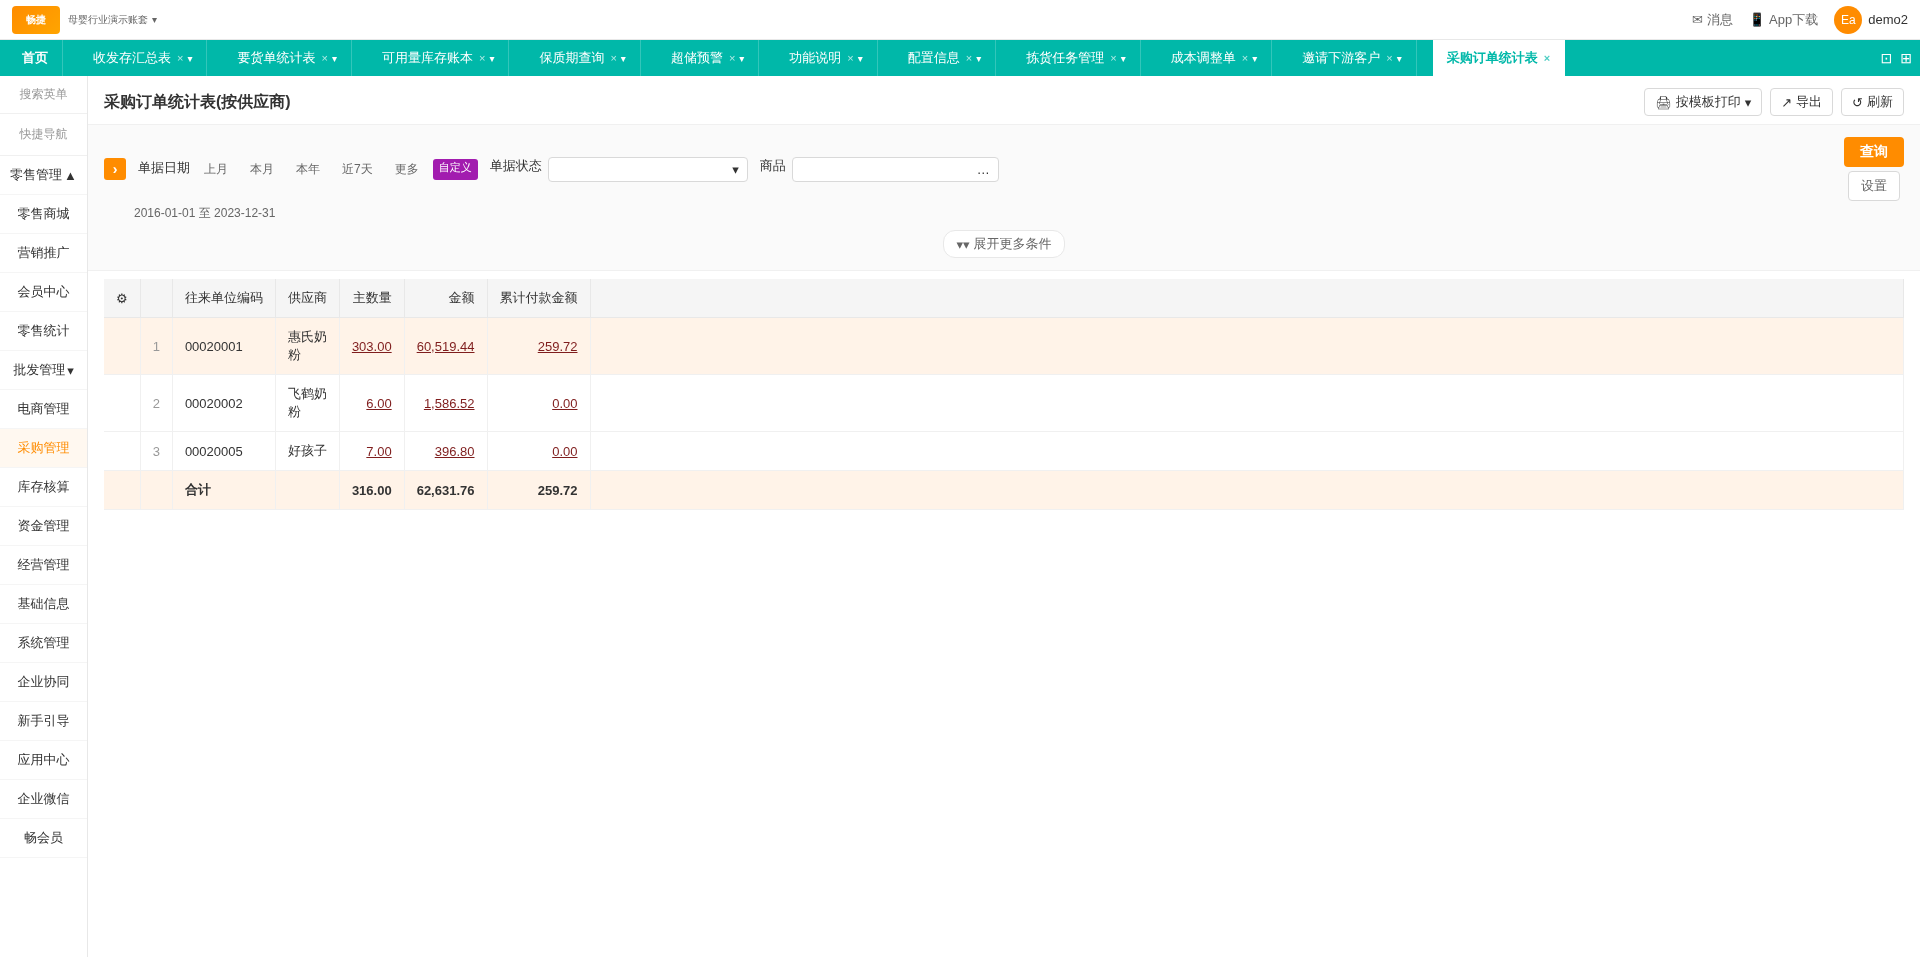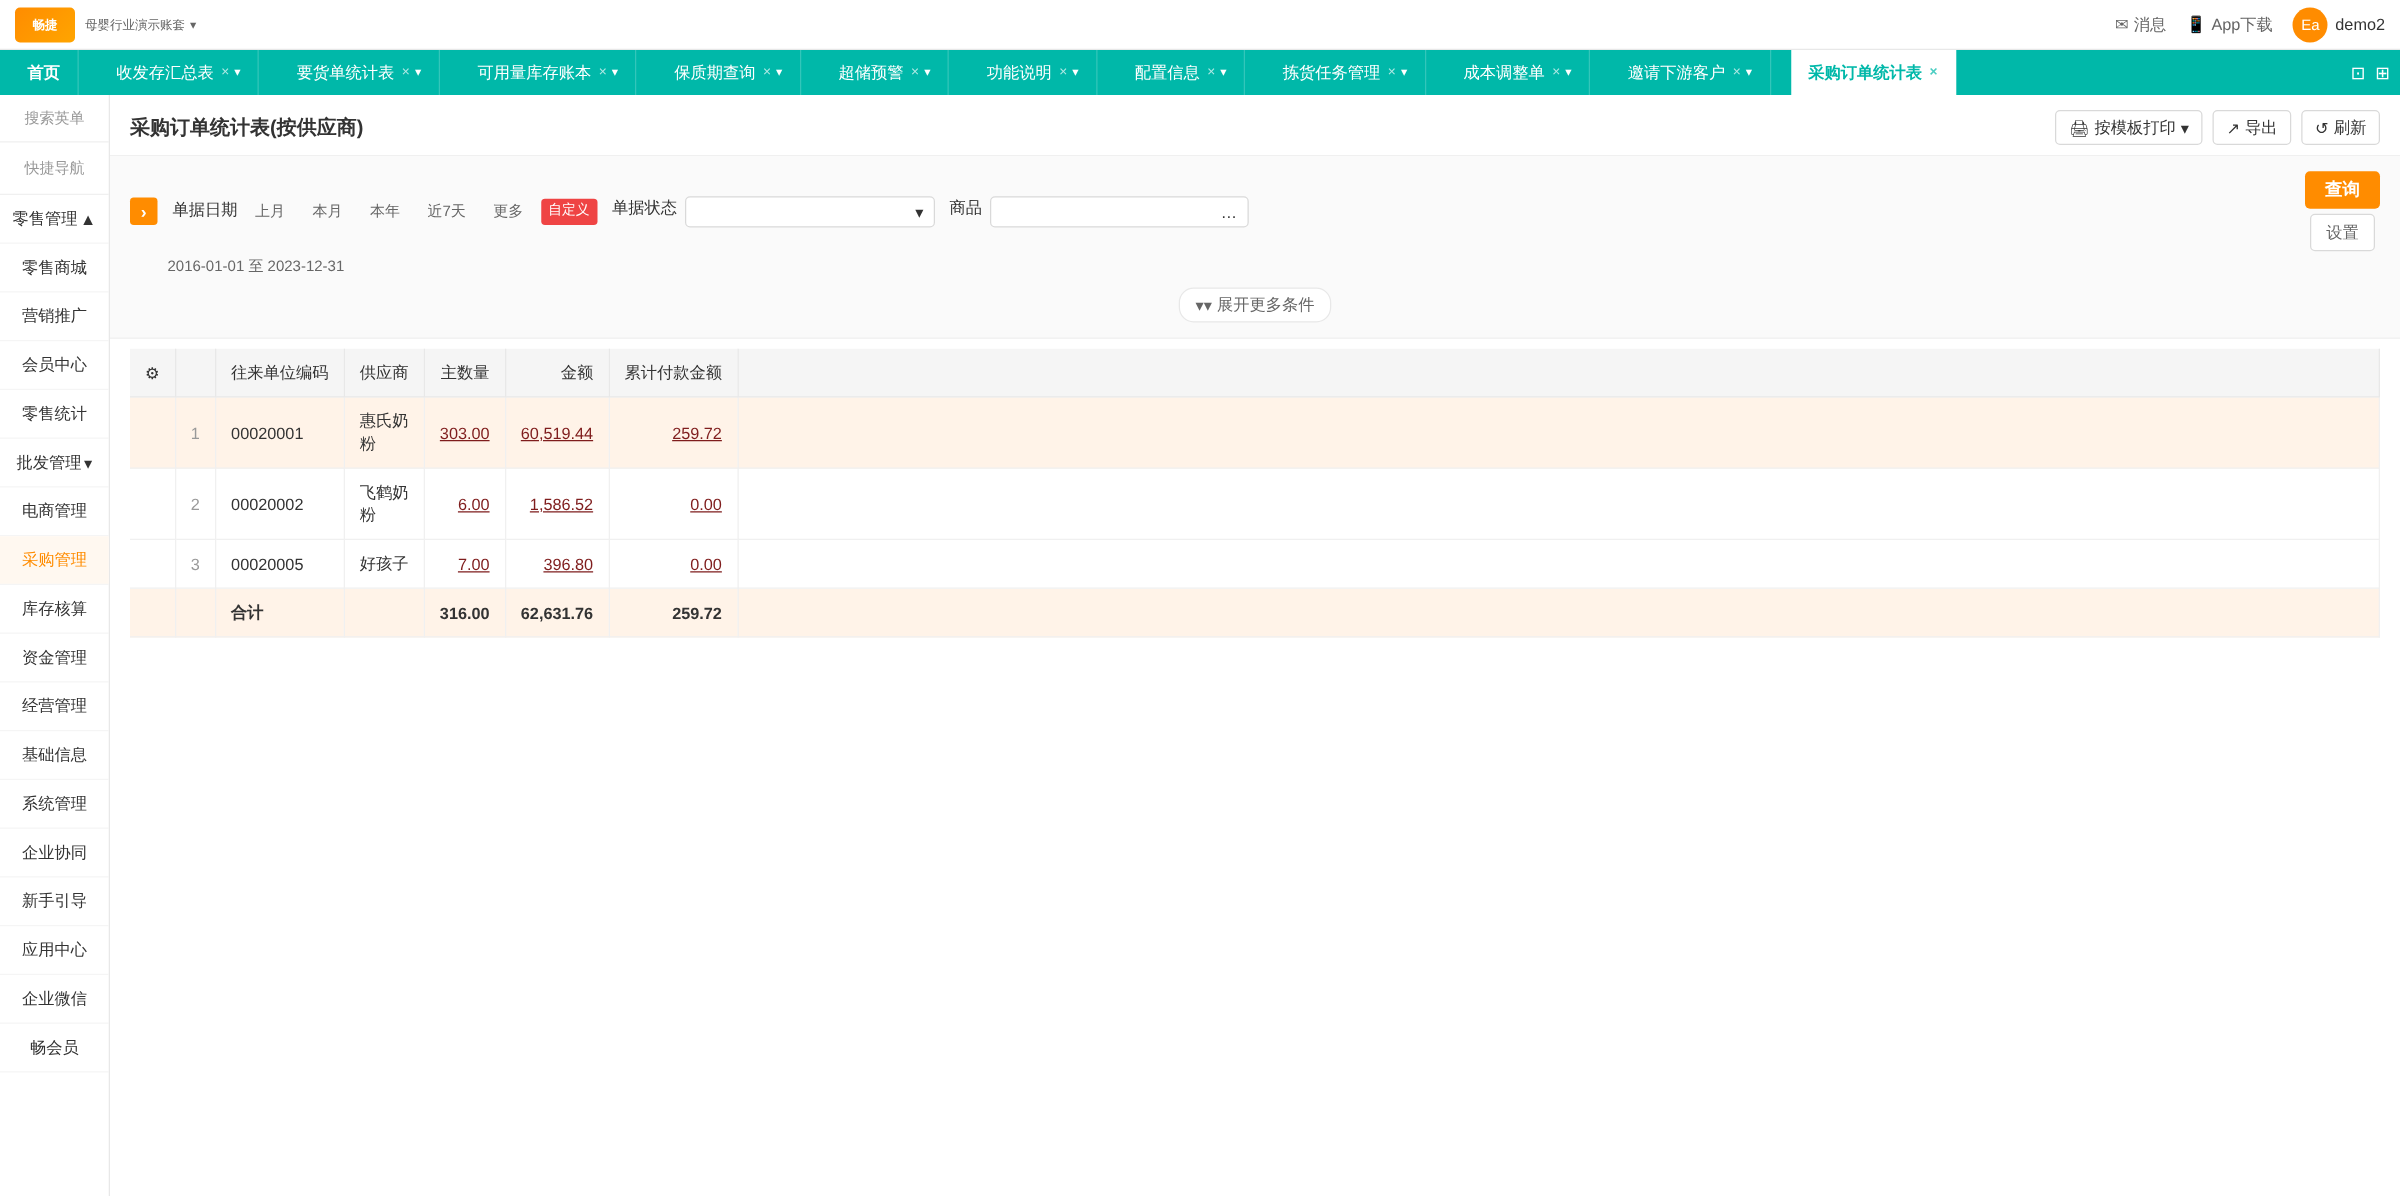--- a/index.html
+++ b/index.html
@@ -44,21 +44,21 @@
     .btn-export { display: flex; align-items: center; gap: 4px; padding: 4px 10px; border: 1px solid #d9d9d9; border-radius: 4px; background: #fff; cursor: pointer; font-size: 13px; color: #333; }
     .btn-refresh { display: flex; align-items: center; gap: 4px; padding: 4px 10px; border: 1px solid #d9d9d9; border-radius: 4px; background: #fff; cursor: pointer; font-size: 13px; color: #333; }
 
     
     .filter-area { padding: 12px 16px; background: #fafafa; border-bottom: 1px solid #f0f0f0; }
     .filter-row { display: flex; align-items: center; gap: 12px; flex-wrap: wrap; }
     .filter-group { display: flex; align-items: flex-start; gap: 6px; }
     .filter-label { font-size: 13px; color: #333; white-space: nowrap; }
     .date-btns { display: flex; gap: 6px; }
     .date-btn { padding: 2px 8px; font-size: 12px; color: #666; cursor: pointer; border-radius: 2px; }
-    .custom-tag { padding: 1px 6px; background: #ef4444; color: white; border-radius: 3px; font-size: 11px; }
+    .custom-tag { padding: 1px 6px; background: #a21caf; color: white; border-radius: 3px; font-size: 11px; }
     .filter-select { display: flex; align-items: center; gap: 4px; border: 1px solid #d9d9d9; border-radius: 4px; padding: 4px 8px; background: #fff; min-width: 200px; cursor: pointer; }
     .filter-select-label { color: #999; font-size: 13px; flex: 1; }
     .goods-input { display: flex; align-items: center; border: 1px solid #d9d9d9; border-radius: 4px; padding: 4px 8px; background: #fff; min-width: 200px; }
     .goods-input input { border: none; outline: none; font-size: 13px; flex: 1; background: transparent; }
     .btn-query { padding: 6px 16px; background: #ff8c00; color: white; border: none; border-radius: 4px; cursor: pointer; font-size: 14px; font-weight: bold; }
     .btn-settings { padding: 5px 12px; background: #fff; color: #666; border: 1px solid #d9d9d9; border-radius: 4px; cursor: pointer; font-size: 13px; }
     .expand-more { display: flex; align-items: center; justify-content: center; margin-top: 8px; }
     .expand-btn { display: flex; align-items: center; gap: 4px; color: #666; font-size: 13px; cursor: pointer; padding: 4px 12px; border: 1px solid #e8e8e8; border-radius: 12px; background: #fff; }
 
     

